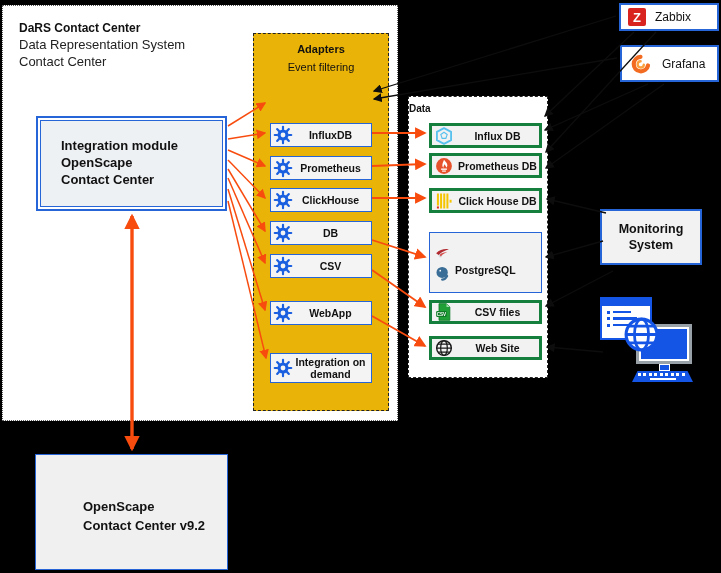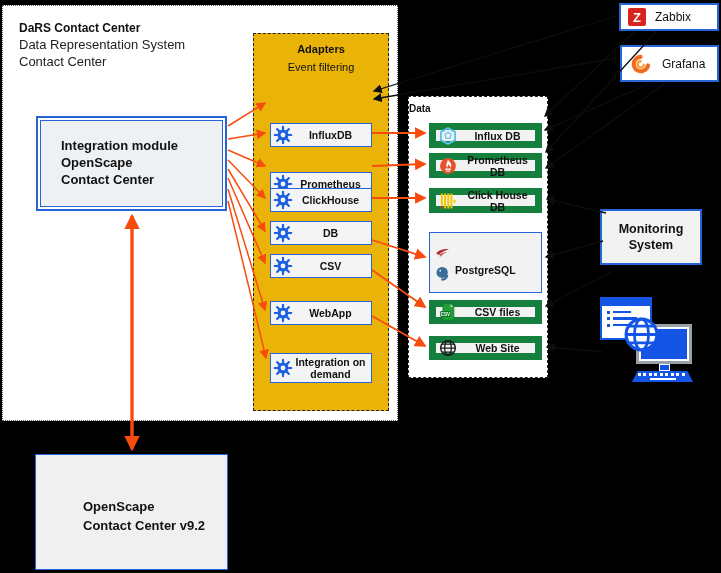--- a/index.html
+++ b/index.html
@@ -24,21 +24,21 @@
   .adapters-hd{width:100%;text-align:center;margin-top:9px;font-size:11px;font-weight:bold;}
   .adapters-sub{width:100%;text-align:center;margin-top:6px;font-size:11px;}
   .arow{left:16px;width:102px;height:24px;background:#f4f4f4;border:1px solid #2565d8;
         display:flex;align-items:center;}
   .arow .lbl{flex:1;text-align:center;font-size:10.5px;font-weight:600;line-height:1.15;padding-right:3px;}
   .gear{width:20px;height:20px;margin-left:2px;flex:0 0 auto;}
 
   
   .datasec{left:408px;top:96px;width:140px;height:282px;background:#fff;border:1px dashed #222;}
   .datasec-hd{width:100%;text-align:left;margin-top:6px;font-size:10px;font-weight:bold;}
-  .drow{left:20px;width:113px;height:25px;background:#f2f2f2;border:7px solid #15803d;
+  .drow{left:20px;width:113px;height:25px;background:#f2f2f2;border:3px solid #15803d;
         display:flex;align-items:center;}
   .drow .ic{width:24px;display:flex;justify-content:center;flex:0 0 auto;}
   .drow .ic svg{width:20px;height:20px;}
   .drow .lbl{flex:1;text-align:center;font-size:10.5px;font-weight:600;}
   .sqlbox{left:20px;top:135px;width:113px;height:61px;background:#f2f2f2;border:1px solid #2565d8;
         display:flex;flex-direction:column;justify-content:center;gap:3px;padding:3px 4px;}
   .sqlrow{display:flex;align-items:flex-start;gap:4px;}
   .sqlrow svg{width:17px;height:17px;flex:0 0 auto;margin-top:1px;}
   .sqlrow .lbl{font-size:10.5px;font-weight:600;line-height:1.2;}
 
@@ -171,21 +171,21 @@
     <div class="abs adapters" style="left:250px;top:27px;">
       <div class="adapters-hd">Adapters</div>
       <div class="adapters-sub">Event filtering</div>
 
       <div class="abs arow" style="top:89px;">
         <svg class="gear">
             <use href="#sym-gear"></use>
           </svg>
         <span class="lbl">InfluxDB</span>
       </div>
-      <div class="abs arow" style="top:138px;">
+      <div class="abs arow" style="top:122px;">
         <svg class="gear">
             <use href="#sym-gear"></use>
           </svg>
         <span class="lbl">Prometheus</span>
       </div>
       <div class="abs arow" style="top:154px;">
         <svg class="gear">
             <use href="#sym-gear"></use>
           </svg>
         <span class="lbl">ClickHouse</span>

